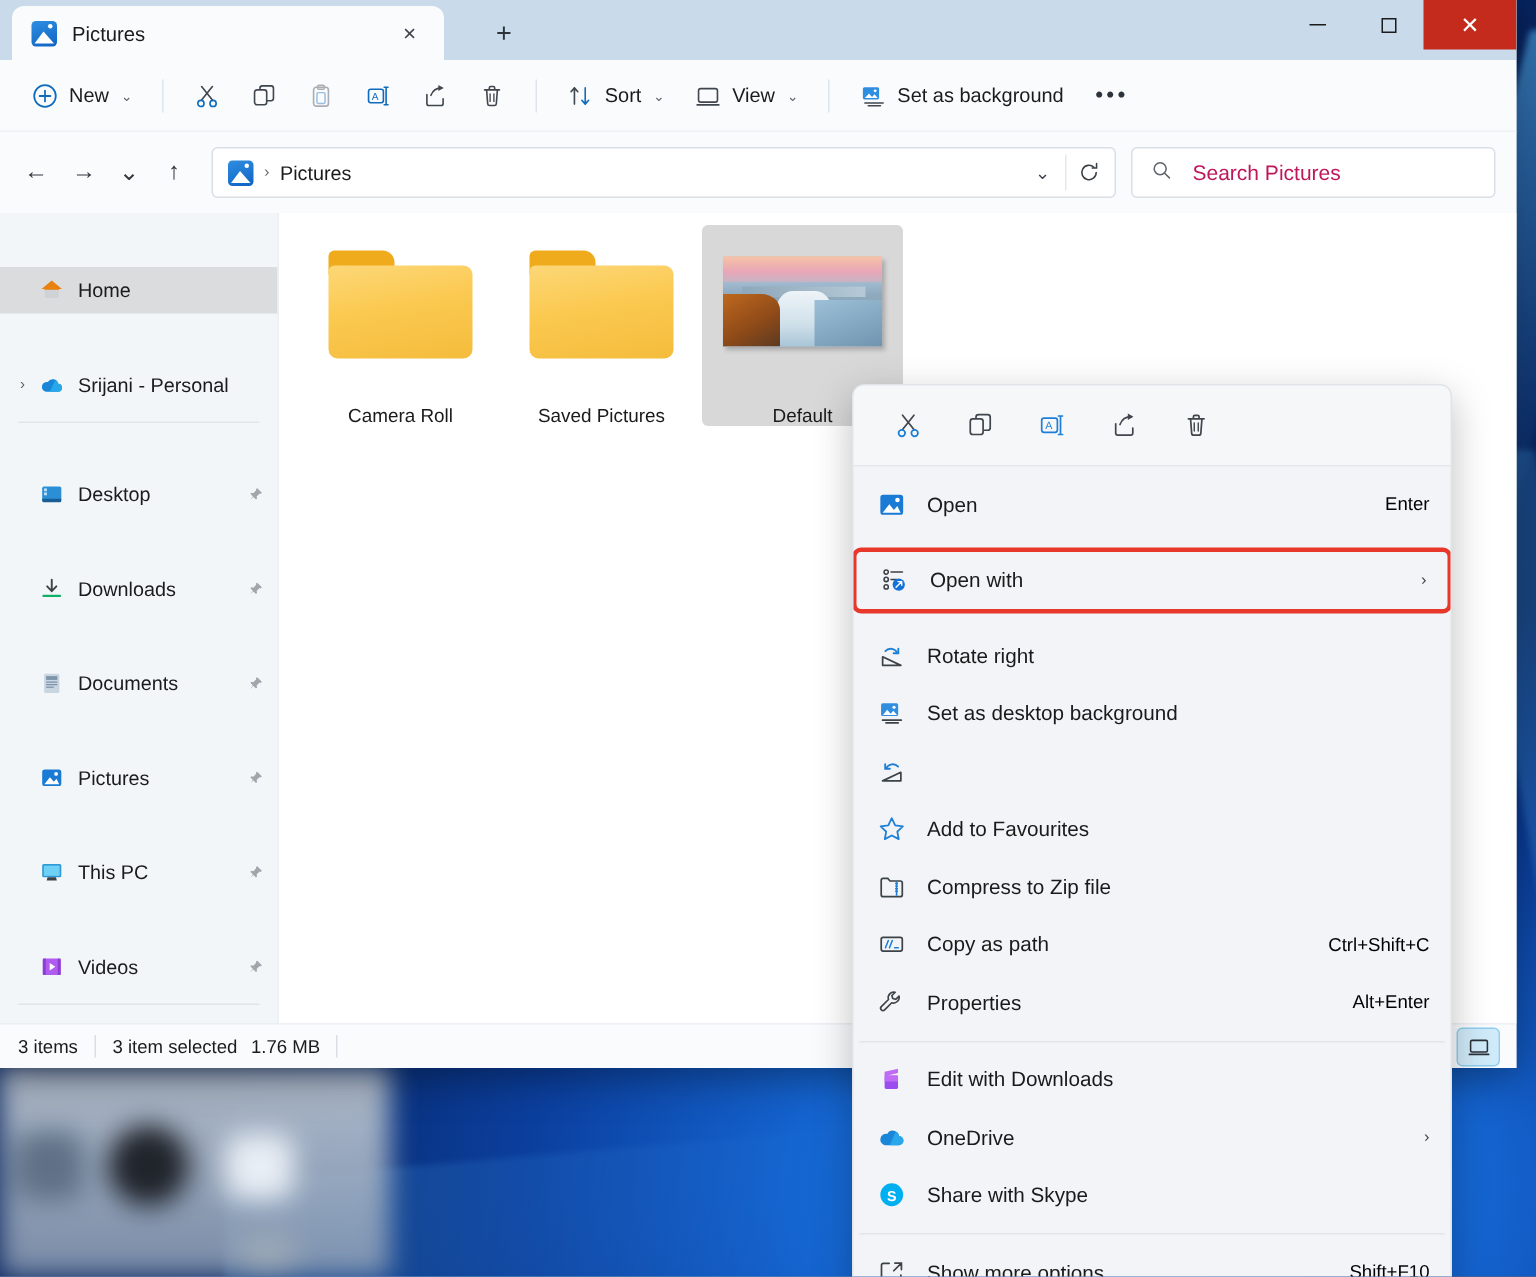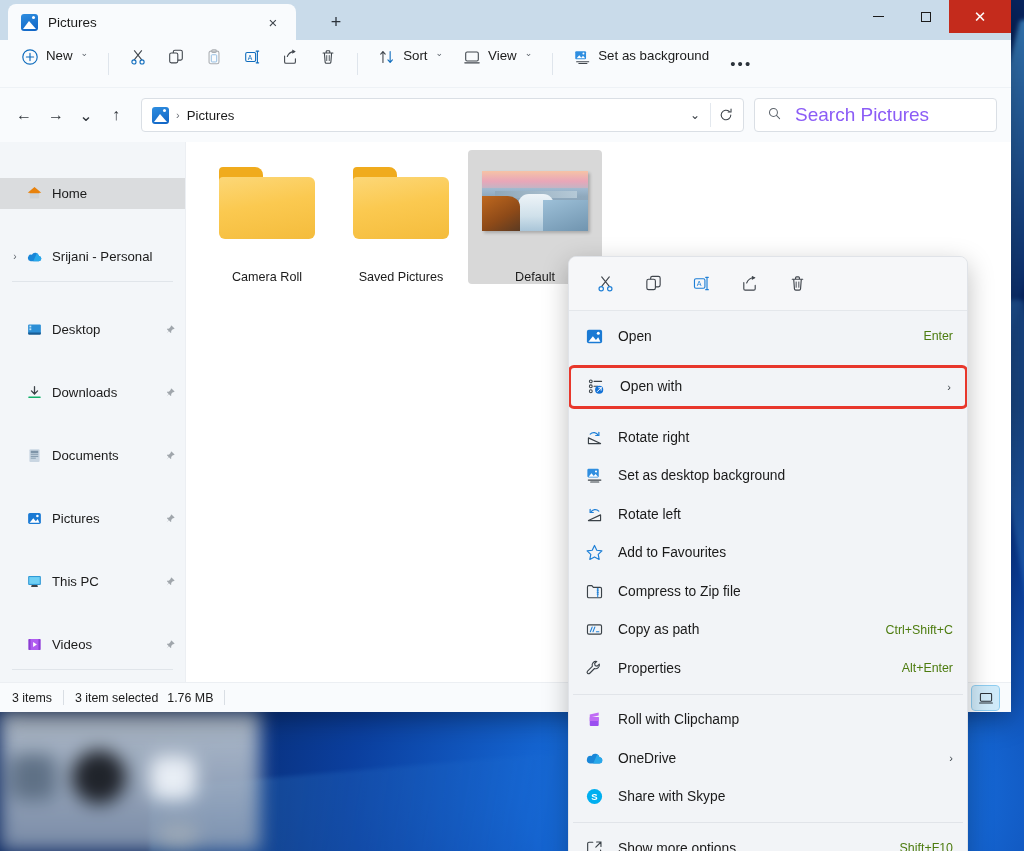--- a/index.html
+++ b/index.html
@@ -105,21 +105,21 @@
   
   .commandbar {
     height: 48px; background: #f9fbfd;
     display: flex; align-items: center;
     padding: 0 12px; gap: 2px;
     border-bottom: 1px solid #eef2f6;
     flex: none;
   }
   .cmd {
     height: 32px; border-radius: 5px;
-    display: flex; align-items: flex-start; gap: 7px;
+    display: flex; align-items: center; gap: 7px;
     padding: 0 9px; font-size: 13.3px; color: #1b1b1b;
     white-space: nowrap;
   }
   .cmd.disabled { opacity: .42; }
   .vdiv { width: 1px; height: 22px; background: #dfe5ec; margin: 0 9px; }
   .chev { font-size: 9px; color: #5c636b; margin-left: 1px; }
   .ico { width: 18px; height: 18px; flex: none; display:block; }
   .dots { letter-spacing: 2.2px; font-size: 15px; color: #2c333b; padding: 0 10px; }
 
   
@@ -147,21 +147,21 @@
   .addr-icon::before{content:"";position:absolute;right:3px;top:2.5px;width:3px;height:3px;border-radius:50%;background:#fff;}
   .addr-sep { color:#6b7077; font-size: 11px; margin: 0 7px; }
   .addr-crumb { font-size: 13.2px; color:#1b1b1b; flex:1; }
   .addr-btn { width: 30px; height: 32px; display:flex;align-items:center;justify-content:center; color:#3a4047; font-size:12px;}
   .addr-divline { width:1px;height:24px;background:#e3e8ee; }
   .searchbox {
     width: 243px; height: 34px; background: #fff;
     border: 1px solid #dadfe5; border-radius: 4px;
     display: flex; align-items: center; gap: 10px; padding: 0 12px;
   }
-  .search-ph { font-size: 19px; color: #8b5cf6; }
+  .search-ph { font-size: 14px; color: #be185d; }
 
   
   .body { flex: 1; display: flex; min-height: 0; background: #fff; }
 
   .sidebar {
     width: 186px; flex: none;
     background: #f3f6f9;
     padding-top: 4px;
     border-right: 1px solid #eceff3;
     overflow: hidden;
@@ -268,21 +268,21 @@
     font-size: 13.8px; color: #1a1a1a;
     position: relative;
   }
   .ctx-item.highlight {
     outline: 3px solid #e8372b;
     border-radius: 3px;
     margin: 12px 2px;
   }
   .ctx-ico { width: 19px; height: 19px; flex: none; display:block; }
   .ctx-label { flex: 1; white-space: nowrap; }
-  .ctx-accel { font-size: 12.4px; color: #4d7c0f; }
+  .ctx-accel { font-size: 12.4px; color: #000000; }
   .ctx-sub { font-size: 11px; color: #3d444b; margin-left: 10px; }
   .ctx-sep { height: 1px; background: #e1e4e9; margin: 6px 4px; }
 
   svg { display: block; }
 </style>
 </head>
 <body>
 
 <div id="desktop">
   <div class="ribbon r1"></div>
@@ -768,21 +768,20 @@
   </div>
 
   <div class="ctx-item">
     <span class="ctx-ico">
       <svg viewBox="0 0 20 20" width="19" height="19">
           <path d="M14.5 6.4a5.2 5.2 0 0 0-8.4 1.2" fill="none" stroke="#1e7fd6" stroke-width="1.3" stroke-linecap="round"></path>
           <path d="M5.4 4.6v3.3h3.3" fill="none" stroke="#1e7fd6" stroke-width="1.3" stroke-linecap="round"></path>
           <path d="M16.4 16.4H3.6l12.8-6z" fill="none" stroke="#3b4248" stroke-width="1.2" stroke-linejoin="round"></path>
         </svg>
     </span>
-    <span class="ctx-label">Rotate left</span>
   </div>
 
   <div class="ctx-item">
     <span class="ctx-ico">
       <svg viewBox="0 0 20 20" width="19" height="19">
           <path d="M10 2.6l2.4 5 5.4.7-3.9 3.7 1 5.3-4.9-2.6-4.9 2.6 1-5.3L2.2 8.3l5.4-.7z" fill="none" stroke="#1e7fd6" stroke-width="1.25" stroke-linejoin="round"></path>
         </svg>
     </span>
     <span class="ctx-label">Add to Favourites</span>
   </div>
@@ -823,21 +822,21 @@
   <div class="ctx-sep"></div>
 
   <div class="ctx-item">
     <span class="ctx-ico">
       <svg viewBox="0 0 20 20" width="19" height="19">
           <path d="M5 4.8l9.4-2.2v3.1L5 7.9z" fill="#c06bf5"></path>
           <rect x="5" y="7.4" width="9.4" height="9.4" rx="1" fill="#9b4ef0"></rect>
           <rect x="5" y="7.4" width="9.4" height="4.2" fill="#c06bf5"></rect>
         </svg>
     </span>
-    <span class="ctx-label">Roll with Clipchamp</span>
+    <span class="ctx-label">Edit with Downloads</span>
   </div>
 
   <div class="ctx-item">
     <span class="ctx-ico">
       <svg viewBox="0 0 20 20" width="19" height="19">
           <path d="M5.2 15.2h9.6a3.2 3.2 0 0 0 .4-6.4 4.5 4.5 0 0 0-8.4-1.5A3.7 3.7 0 0 0 5.2 15.2z" fill="#1986d8"></path>
           <path d="M8.6 15.2h6.2a3.2 3.2 0 0 0 .4-6.4 4.5 4.5 0 0 0-2.4-3z" fill="#28a8ea"></path>
         </svg>
     </span>
     <span class="ctx-label">OneDrive</span>

